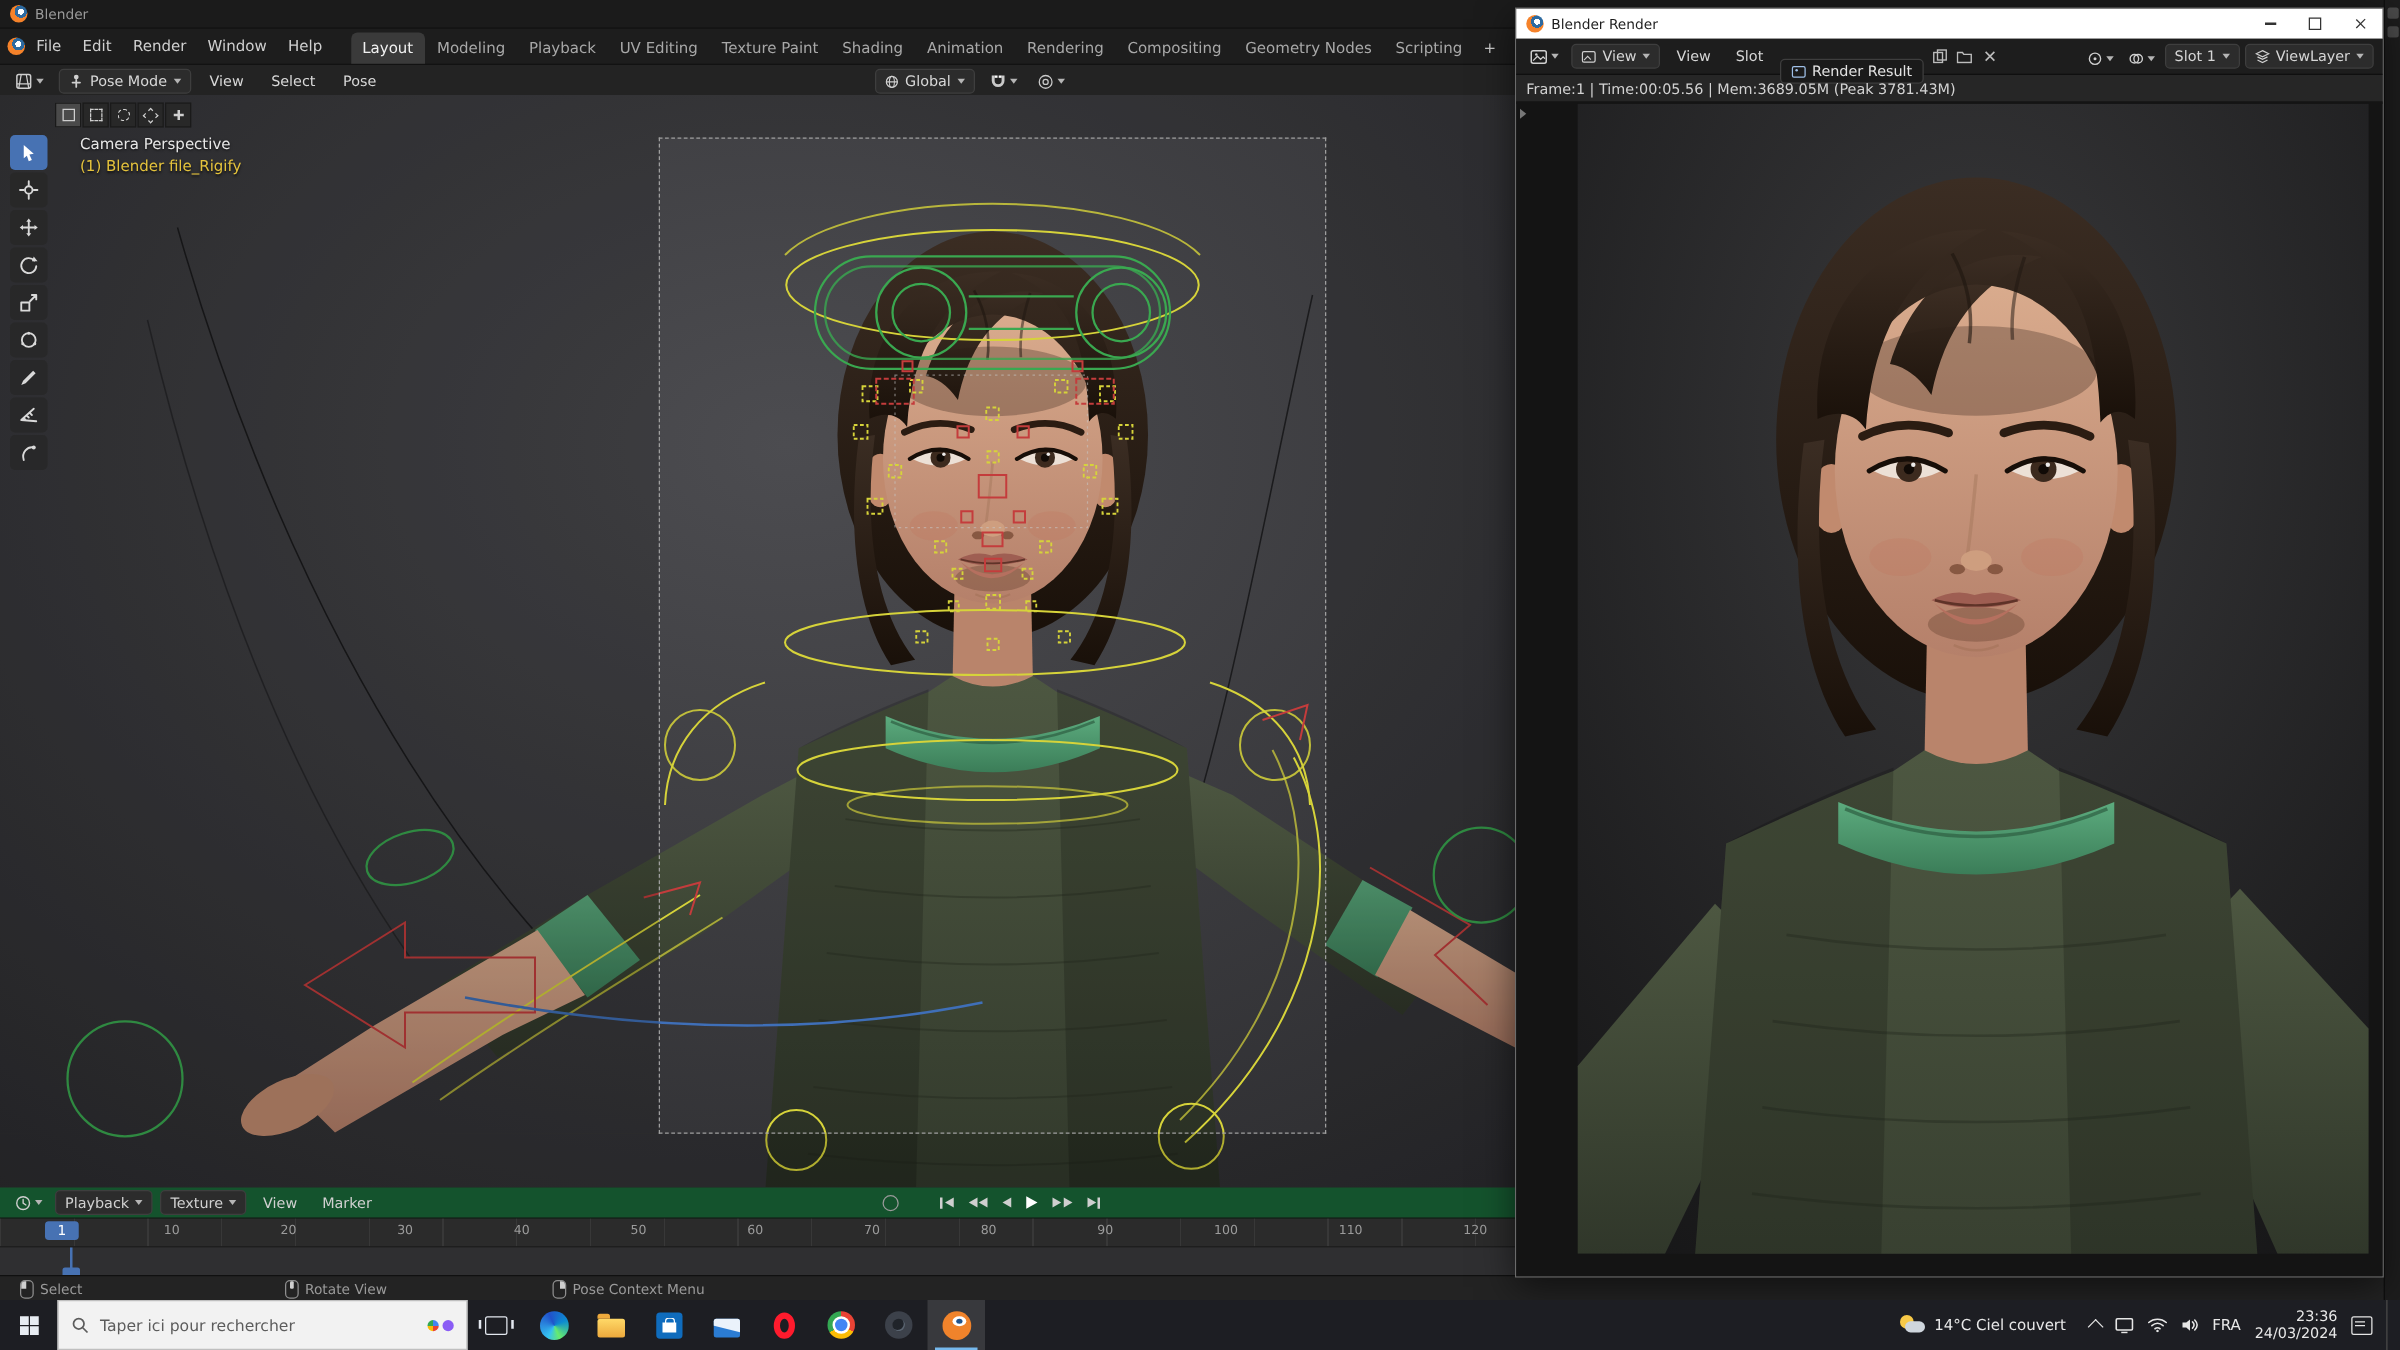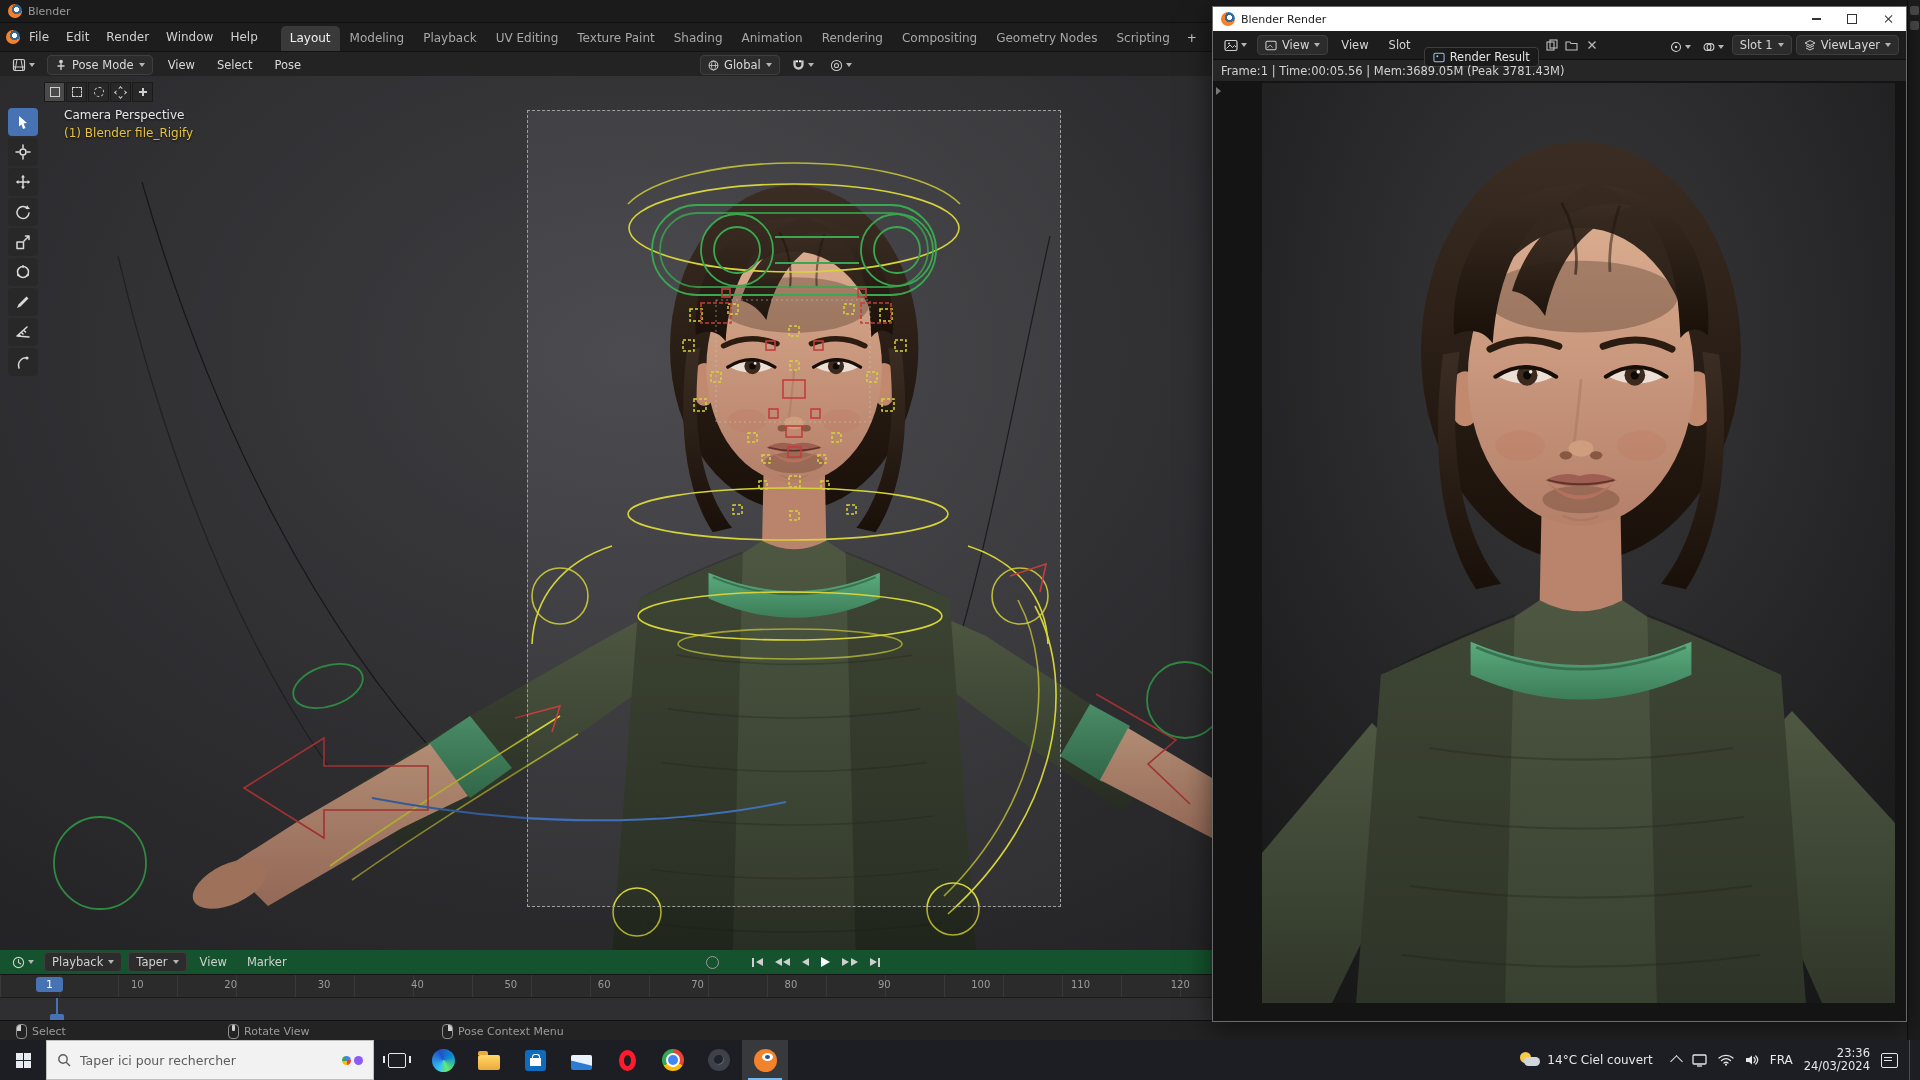--- a/index.html
+++ b/index.html
@@ -502,21 +502,21 @@
             <circle cx="7" cy="7" r="5.5" stroke="#cfcfcf" stroke-width="1.2" fill="none"></circle>
             <path d="M7,3.8 V7 L9.4,8.6" stroke="#cfcfcf" stroke-width="1.2" fill="none" stroke-linecap="round"></path>
           </svg>
             <span class="cv"></span>
         </span>
         <span class="dd">
           <span>Playback</span>
           <span class="cv"></span>
         </span>
         <span class="dd">
-          <span>Taper</span>
+          <span>Texture</span>
           <span class="cv"></span>
         </span>
         <span class="hmenu">View</span>
         <span class="hmenu">Marker</span>
         <span class="autokey"></span>
         <div class="transport">
           <span class="tpb">
               <span class="vbar"></span>
               <span class="triL"></span>
             </span>

